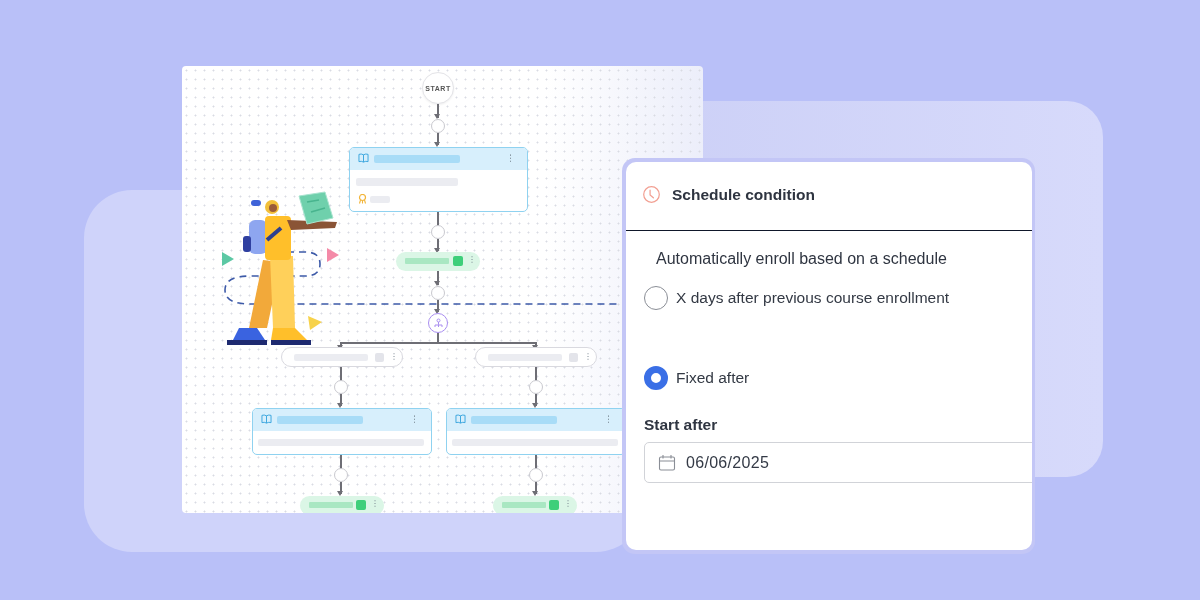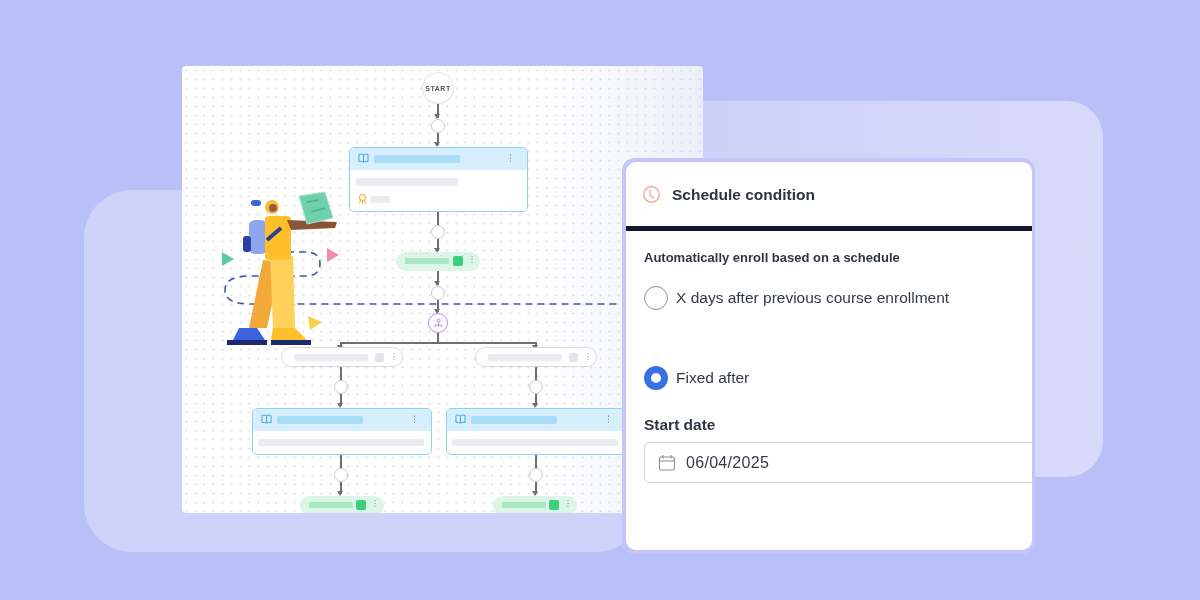--- a/index.html
+++ b/index.html
@@ -36,24 +36,24 @@
 
   .pill-grey { position: absolute; height: 20px; border-radius: 10px; background: #fff; border: 1px solid #d9d9df; }
   .pill-grey .bar { position: absolute; left: 12px; top: 6px; height: 7px; background: #ebecf1; border-radius: 2px; }
   .pill-grey .sq { position: absolute; top: 5px; width: 9px; height: 9px; background: #e3e4ea; border-radius: 2px; }
   .pill-grey .kb { position: absolute; top: 5px; font-size: 8px; color: #6d7a86; line-height: 8px; }
 
   .split-node { position: absolute; width: 20px; height: 20px; border-radius: 50%; border: 1px solid #a98ef0; background: #fff; }
 
   .modal-border { position: absolute; left: 622px; top: 158px; width: 413px; height: 396px; background: #c3c6f6; border-radius: 13px; }
   .modal { position: absolute; left: 626px; top: 162px; width: 406px; height: 388px; background: #fff; border-radius: 10px; overflow: hidden; }
-  .modal-header { position: absolute; left: 0; top: 0; width: 100%; height: 69px; border-bottom: 5px solid #0f172a; }
+  .modal-header { position: absolute; left: 0; top: 0; width: 100%; height: 69px; border-bottom: 1px solid #0f172a; }
   .clock { position: absolute; left: 16px; top: 23px; width: 19px; height: 19px; }
   .modal-title { position: absolute; left: 46px; top: 24px; font-size: 15.5px; font-weight: bold; color: #2e3440; }
-  .section-label { position: absolute; left: 18px; top: 88px; font-size: 13px; font-weight: bold; color: #2f3541; }
+  .section-label { position: absolute; left: 30px; top: 88px; font-size: 16px; font-weight: normal; color: #2f3541; }
   .radio-row { position: absolute; left: 18px; display: flex; align-items: center; cursor: pointer; }
   .radio { width: 24px; height: 24px; border-radius: 50%; border: 1.3px solid #8a8e96; background: #fff; flex: 0 0 auto; }
   .radio.checked { border: 7px solid #3a6fe6; background: #fff; }
   .radio-label { margin-left: 8px; font-size: 15.5px; color: #333944; }
   .field-label { position: absolute; left: 18px; top: 254px; font-size: 15.5px; font-weight: bold; color: #2f3541; }
   .date-input { position: absolute; left: 18px; top: 280px; width: 400px; height: 41px; border: 1px solid #d1d3d8; border-radius: 5px; background: #fff; }
   .cal-icon { position: absolute; left: 13px; top: 11px; width: 18px; height: 18px; }
   .date-value { position: absolute; left: 41px; top: 11px; font-size: 16px; color: #343a46; letter-spacing: 0.3px; }
 </style>
 </head>
@@ -229,21 +229,21 @@
 
   <div class="radio-row" style="top:124px;">
     <div class="radio"></div>
     <div class="radio-label">X days after previous course enrollment</div>
   </div>
   <div class="radio-row" style="top:204px;">
     <div class="radio checked"></div>
     <div class="radio-label">Fixed after</div>
   </div>
 
-  <div class="field-label">Start date</div>
+  <div class="field-label">Start after</div>
   <div class="date-input">
     <svg class="cal-icon" viewBox="0 0 18 18">
       <rect x="1.5" y="3" width="15" height="13" rx="1.5" fill="none" stroke="#8a8e96" stroke-width="1.1"></rect>
       <path d="M1.5 7 H16.5 M5 1 V4.5 M13 1 V4.5" stroke="#8a8e96" stroke-width="1.1"></path>
     </svg>
-    <div class="date-value">06/04/2025</div>
+    <div class="date-value">06/06/2025</div>
   </div>
 </div>
 
 </body></html>

